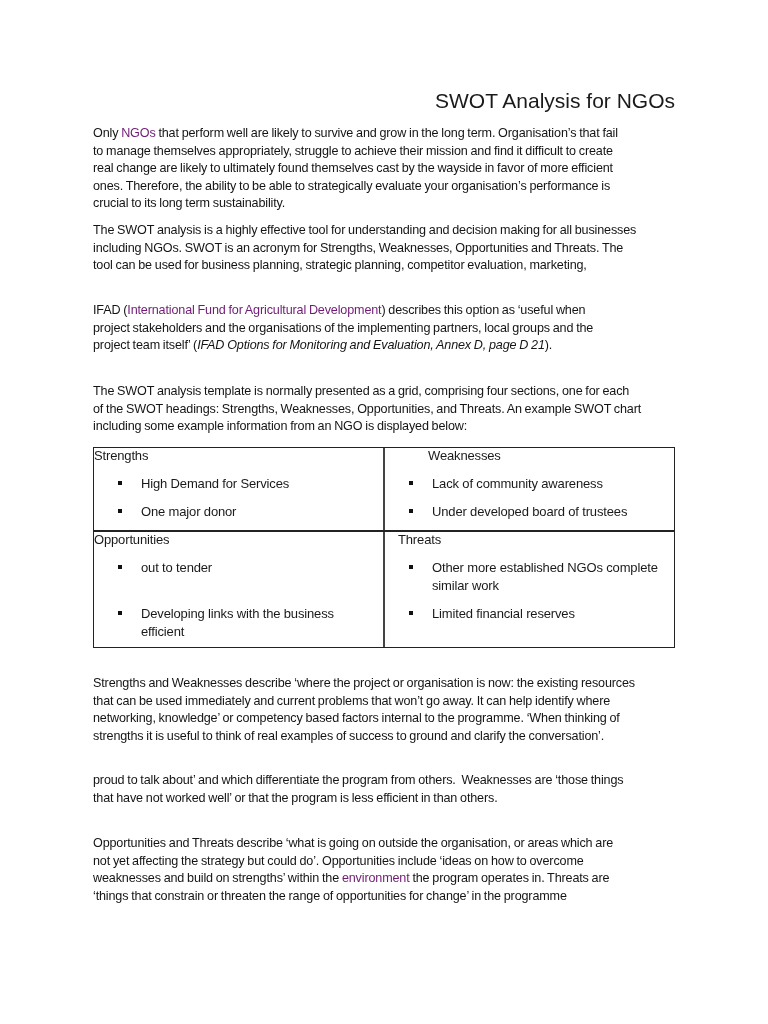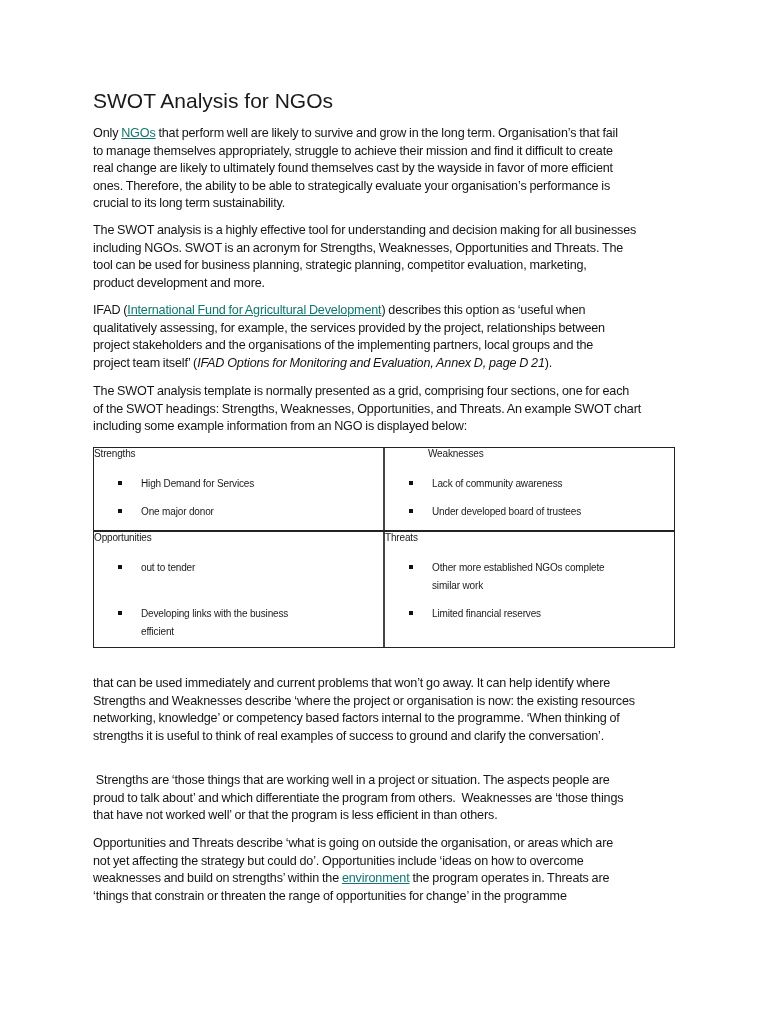--- a/index.html
+++ b/index.html
@@ -19,54 +19,53 @@
       position: absolute;
       left: 93px;
       top: 0;
       width: 582px;
     }
     .title {
       position: absolute;
       left: 0;
       top: 89px;
       width: 582px;
-      text-align: left;
+      text-align: right;
       font-size: 21px;
       font-weight: normal;
       color: #1a1a1a;
       margin: 0;
       letter-spacing: 0px;
     }
     .para {
       position: absolute;
       left: 0;
       width: 586px;
       font-size: 12.6px;
       line-height: 17.6px;
       margin: 0;
       color: #141414;
       letter-spacing: -0.15px;
       word-spacing: -0.5px;
     }
     .para .line { display: block; white-space: nowrap; }
     a.link {
-      color: #0f766e;
-      text-decoration: underline;
+      color: #701a75;
     }
     .ital { font-style: italic; }
 
     .swot-table {
       position: absolute;
       left: 0;
       top: 447px;
       width: 582px;
       height: 201px;
       border: 1.5px solid #222;
       box-sizing: border-box;
-      font-size: 10px;
+      font-size: 13px;
       letter-spacing: -0.15px;
     }
     .vdiv {
       position: absolute;
       left: 289px;
       top: 0;
       width: 1.5px;
       height: 100%;
       background: #444;
     }
@@ -122,26 +121,24 @@
     <span class="line">to manage themselves appropriately, struggle to achieve their mission and find it difficult to create</span>
     <span class="line">real change are likely to ultimately found themselves cast by the wayside in favor of more efficient</span>
     <span class="line">ones. Therefore, the ability to be able to strategically evaluate your organisation’s performance is</span>
     <span class="line">crucial to its long term sustainability.</span>
   </p>
 
   <p class="para" style="top:222px;">
     <span class="line">The SWOT analysis is a highly effective tool for understanding and decision making for all businesses</span>
     <span class="line">including NGOs. SWOT is an acronym for Strengths, Weaknesses, Opportunities and Threats. The</span>
     <span class="line">tool can be used for business planning, strategic planning, competitor evaluation, marketing,</span>
-    <span class="line">product development and more.</span>
   </p>
 
   <p class="para" style="top:302px;">
     <span class="line"><span>IFAD (</span><a class="link">International Fund for Agricultural Development</a><span>) describes this option as ‘useful when</span></span>
-    <span class="line">qualitatively assessing, for example, the services provided by the project, relationships between</span>
     <span class="line">project stakeholders and the organisations of the implementing partners, local groups and the</span>
     <span class="line"><span>project team itself’ (</span><span class="ital">IFAD Options for Monitoring and Evaluation, Annex D, page D 21</span><span>).</span></span>
   </p>
 
   <p class="para" style="top:383px;">
     <span class="line">The SWOT analysis template is normally presented as a grid, comprising four sections, one for each</span>
     <span class="line">of the SWOT headings: Strengths, Weaknesses, Opportunities, and Threats. An example SWOT chart</span>
     <span class="line">including some example information from an NGO is displayed below:</span>
   </p>
 
@@ -184,46 +181,45 @@
       <div class="bullet" style="top:73px;">
         <span class="sq"></span>
         <span class="txt">
           <span class="line">Developing links with the business</span>
           <span class="line">efficient</span>
         </span>
       </div>
     </div>
 
     <div class="cell" style="left:291px; top:84px; width:289px; height:115px;">
-      <span class="cell-head" style="top:0;">Threats</span>
+      <span class="cell-head" style="top:0;padding-left:13px;">Threats</span>
       <div class="bullet" style="top:27px;">
         <span class="sq"></span>
         <span class="txt">
           <span class="line">Other more established NGOs complete</span>
           <span class="line">similar work</span>
         </span>
       </div>
       <div class="bullet" style="top:73px;">
         <span class="sq"></span>
         <span class="txt">
           <span class="line">Limited financial reserves</span>
         </span>
       </div>
     </div>
   </div>
 
   <p class="para" style="top:675px;">
+    <span class="line">Strengths and Weaknesses describe ‘where the project or organisation is now: the existing resources</span>
     <span class="line">that can be used immediately and current problems that won’t go away. It can help identify where</span>
-    <span class="line">Strengths and Weaknesses describe ‘where the project or organisation is now: the existing resources</span>
     <span class="line">networking, knowledge’ or competency based factors internal to the programme. ‘When thinking of</span>
     <span class="line">strengths it is useful to think of real examples of success to ground and clarify the conversation’.</span>
   </p>
 
   <p class="para" style="top:772px;">
-    <span class="line" style="white-space:pre;"> Strengths are ‘those things that are working well in a project or situation. The aspects people are</span>
     <span class="line" style="white-space:pre;">proud to talk about’ and which differentiate the program from others.  Weaknesses are ‘those things</span>
     <span class="line">that have not worked well’ or that the program is less efficient in than others.</span>
   </p>
 
   <p class="para" style="top:835px;">
     <span class="line">Opportunities and Threats describe ‘what is going on outside the organisation, or areas which are</span>
     <span class="line">not yet affecting the strategy but could do’. Opportunities include ‘ideas on how to overcome</span>
     <span class="line"><span>weaknesses and build on strengths’ within the </span><a class="link">environment</a><span> the program operates in. Threats are</span></span>
     <span class="line">‘things that constrain or threaten the range of opportunities for change’ in the programme</span>
   </p>

